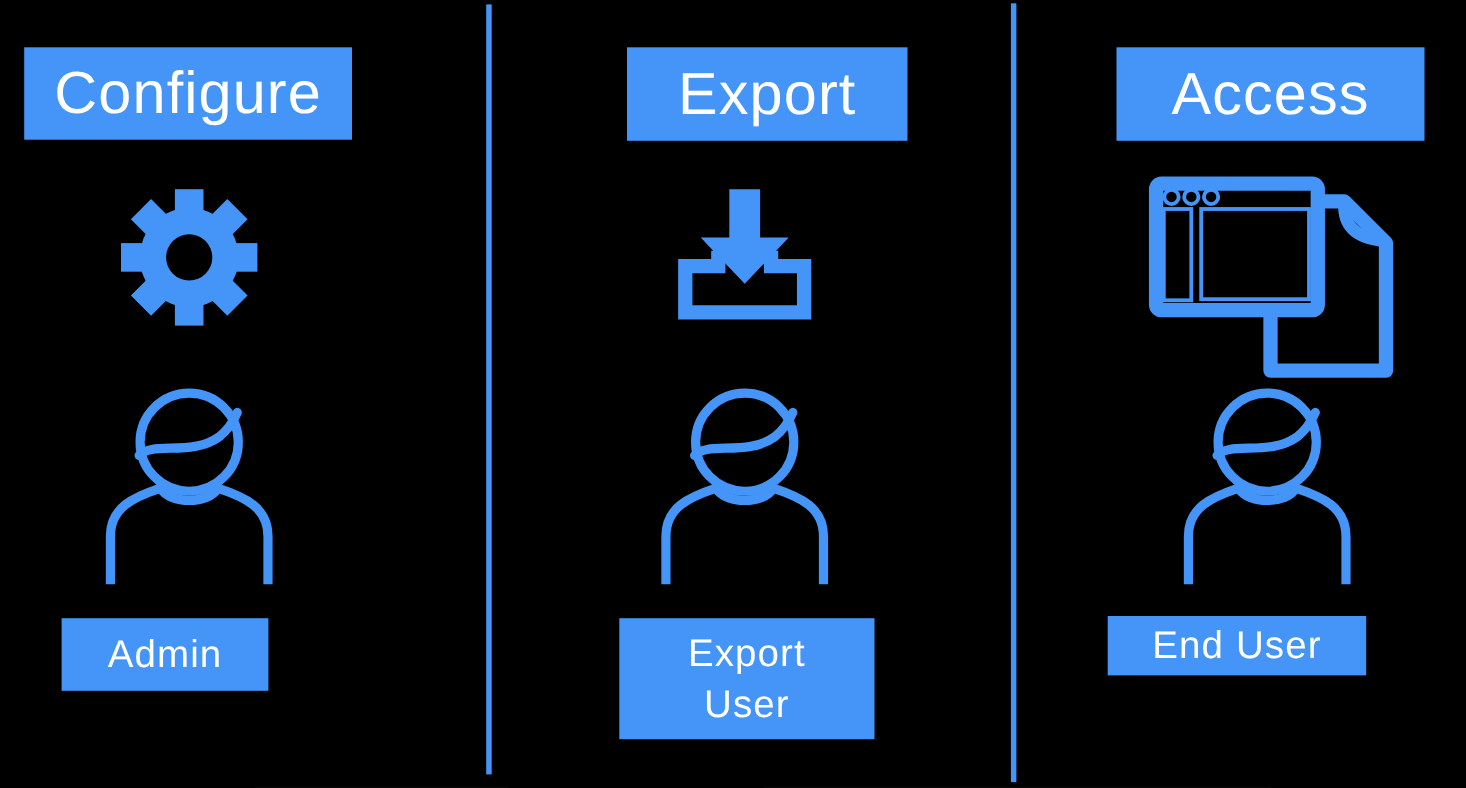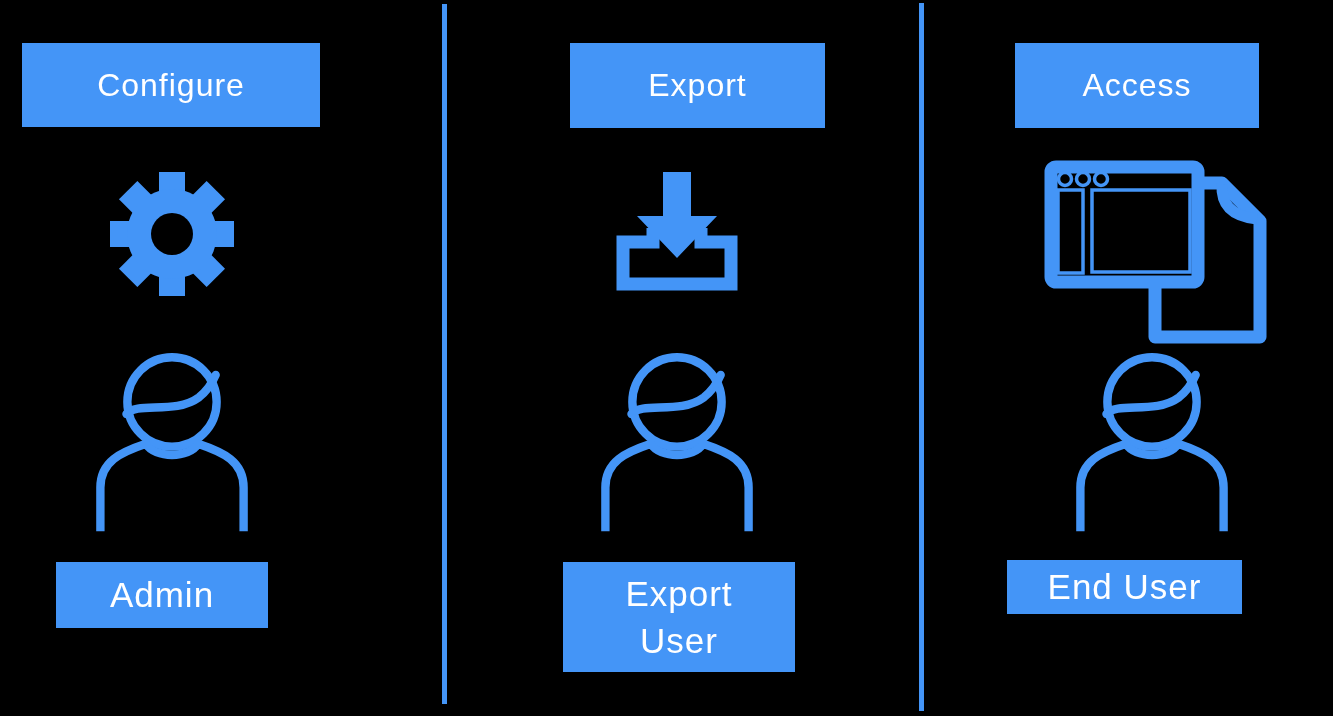--- a/index.html
+++ b/index.html
@@ -19,21 +19,21 @@
   .divider{
     position:absolute;
     width:5px;
     background:var(--accent);
   }
   .stage-label{
     position:absolute;
     background:var(--accent);
     color:var(--label-text);
     display:flex;align-items:center;justify-content:center;
-    font-size:32px;
+    font-size:54px;
     letter-spacing:1px;
     font-weight:400;
   }
   .role-label{
     position:absolute;
     background:var(--accent);
     color:var(--label-text);
     display:flex;align-items:center;justify-content:center;
     font-size:35px;
     letter-spacing:1px;
@@ -70,21 +70,21 @@
     </svg>
 
     <svg class="abs" style="left:83px;top:348px;" width="178" height="186" viewBox="0 0 190 200">
       <g fill="none" style="stroke:var(--accent)" stroke-width="9">
         <circle cx="95" cy="58" r="48"></circle>
         <path d="M 46,71 C 58,57 98,72 124,53 C 133,46 139,36 142,29" stroke-linecap="round"></path>
         <path d="M 18,197 L 18,150 C 18,122 40,112 67,103 C 76,119 114,119 123,103 C 150,112 172,122 172,150 L 172,197"></path>
       </g>
     </svg>
 
-    <div class="role-label" style="left:56px;top:562px;width:212px;height:66px;">
+    <div class="role-label" style="left:56px;top:562px;width:188px;height:66px;">
       <span class="wrap">Admin</span>
     </div>
   </div>
 
   <div class="column">
 
     <div class="stage-label" style="left:570px;top:43px;width:255px;height:85px;">
       <span>Export</span>
     </div>
 
@@ -101,21 +101,21 @@
       </g>
     </svg>
 
     <div class="role-label" style="left:563px;top:562px;width:232px;height:110px;">
       <span class="wrap">Export User</span>
     </div>
   </div>
 
   <div class="column">
 
-    <div class="stage-label" style="left:1015px;top:43px;width:244px;height:85px;">
+    <div class="stage-label" style="left:1015px;top:43px;width:280px;height:85px;">
       <span>Access</span>
     </div>
 
     <svg class="abs" style="left:1044px;top:160px;" width="224" height="184" viewBox="0 0 224 184">
 
       <path d="M 111,23 H 178 L 216,61 V 177 H 111 Z" style="fill:var(--bg);stroke:var(--accent)" stroke-width="13" stroke-linejoin="round"></path>
       <path d="M 178,24 C 177,42 185,56 213,59" fill="none" style="stroke:var(--accent)" stroke-width="11"></path>
 
       <rect x="7" y="7" width="147" height="115" rx="5" style="fill:var(--bg);stroke:var(--accent)" stroke-width="13"></rect>
       <g fill="none" style="stroke:var(--accent)" stroke-width="3.5">

